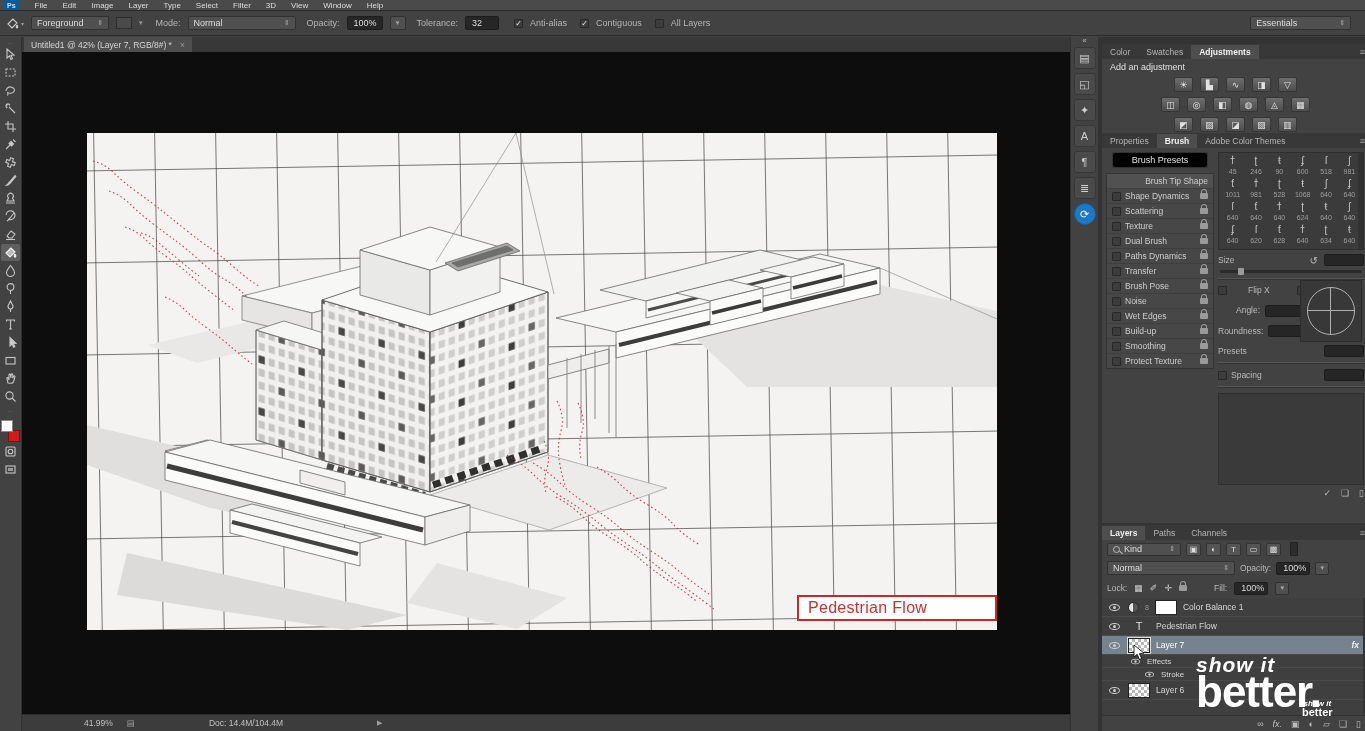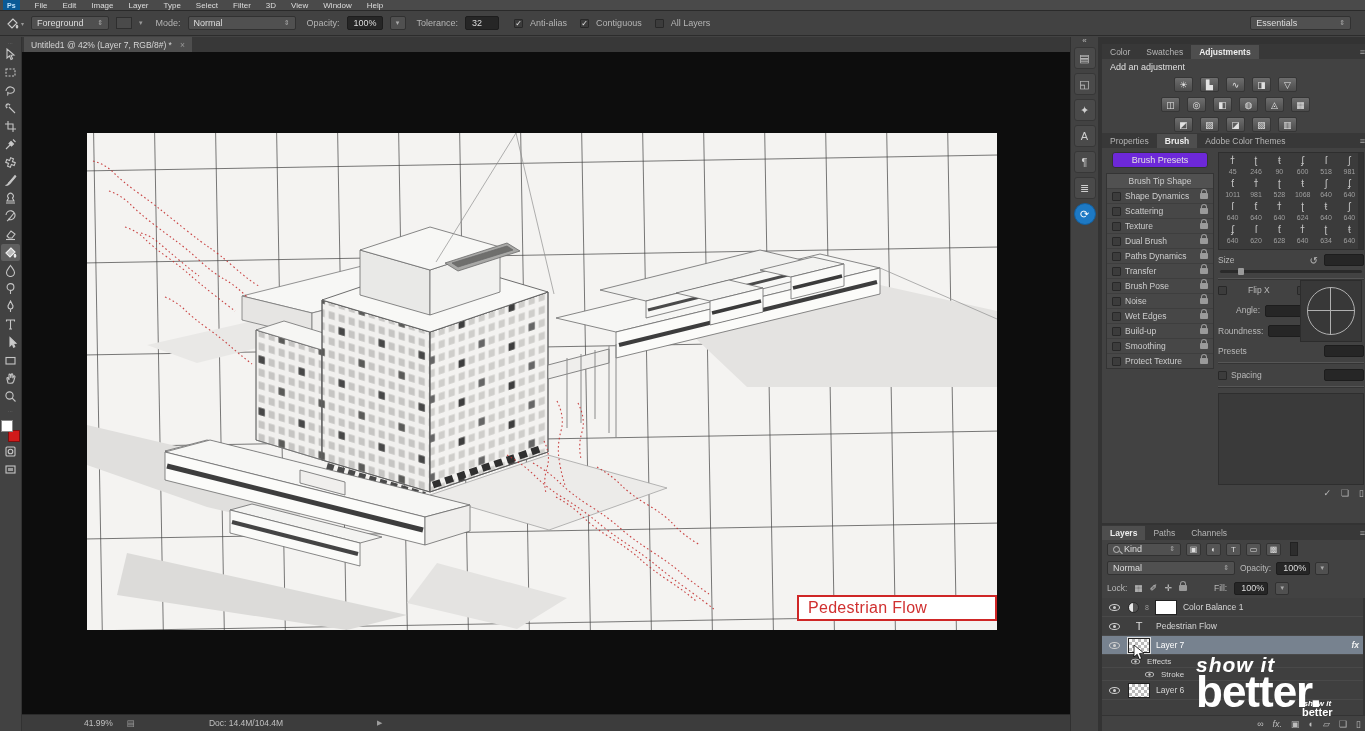--- a/index.html
+++ b/index.html
@@ -451,23 +451,23 @@
 
     <div class="pgroup" style="top:96px;height:390px">
       <div class="ptabs">
         <span class="ptab">Properties</span>
         <span class="ptab active">Brush</span>
         <span class="ptab">Adobe Color Themes</span>
         <span class="pmenu">≡</span>
       </div>
 
       <div style="position:absolute;left:4px;top:19px;width:108px">
-        <div style="margin:0 6px 5px;padding:2px 0;text-align:center;background:#6d28d9;border:1px solid #333;border-radius:3px;color:#e2e2e2">Brush Presets</div>
+        <div style="margin:0 6px 5px;padding:2px 0;text-align:center;background:#000000;border:1px solid #333;border-radius:3px;color:#e2e2e2">Brush Presets</div>
         <div style="border:1px solid #343434;background:#474747">
-          <div class="blrow" style="justify-content:center;background:#515151">
+          <div class="blrow" style="justify-content:flex-end;background:#515151">
               <span>Brush Tip Shape</span>
             </div>
           <div class="blrow">
               <span class="cb"></span>
               <span class="bl">Shape Dynamics</span>
               <span class="padlock"></span>
             </div>
           <div class="blrow">
               <span class="cb"></span>
               <span class="bl">Scattering</span>

